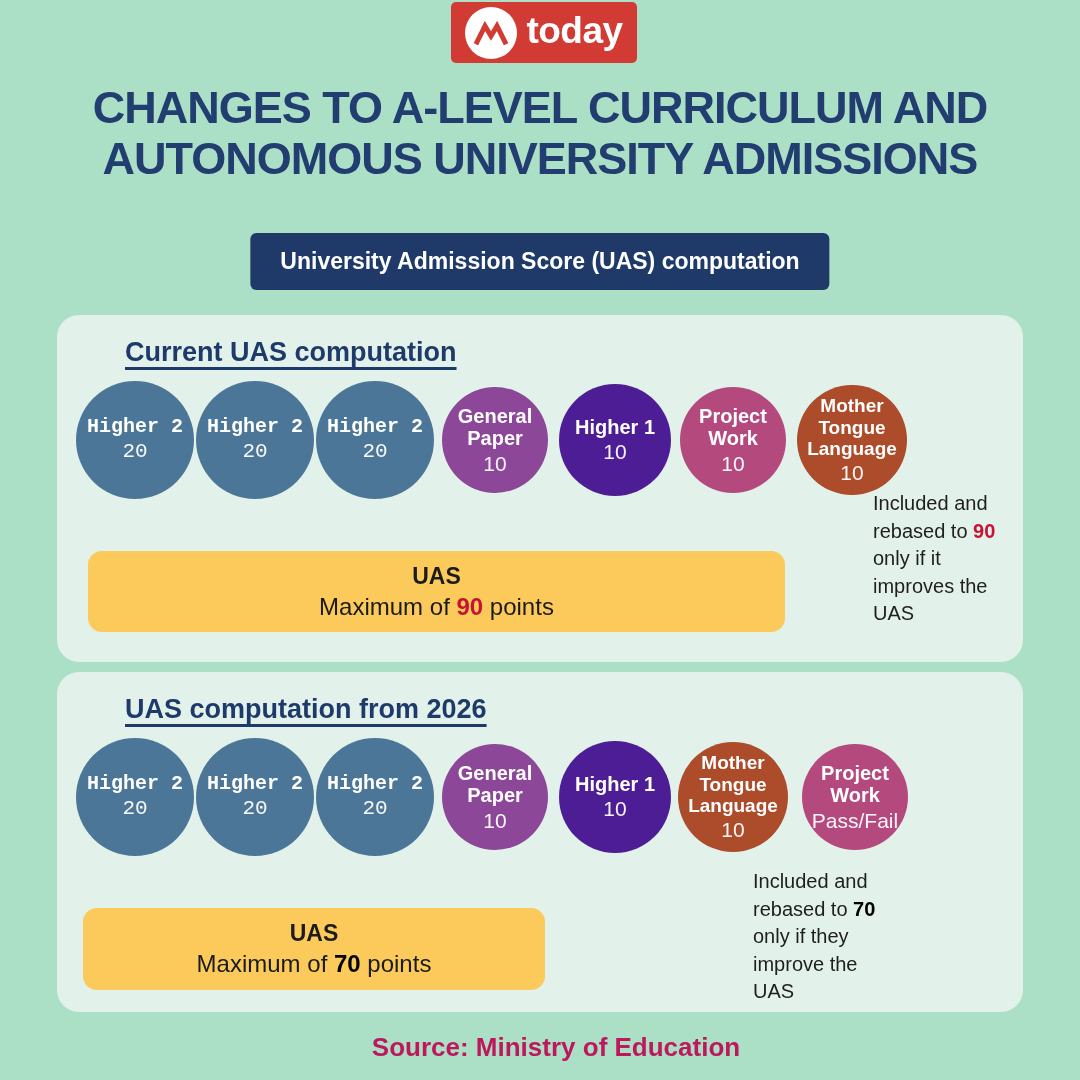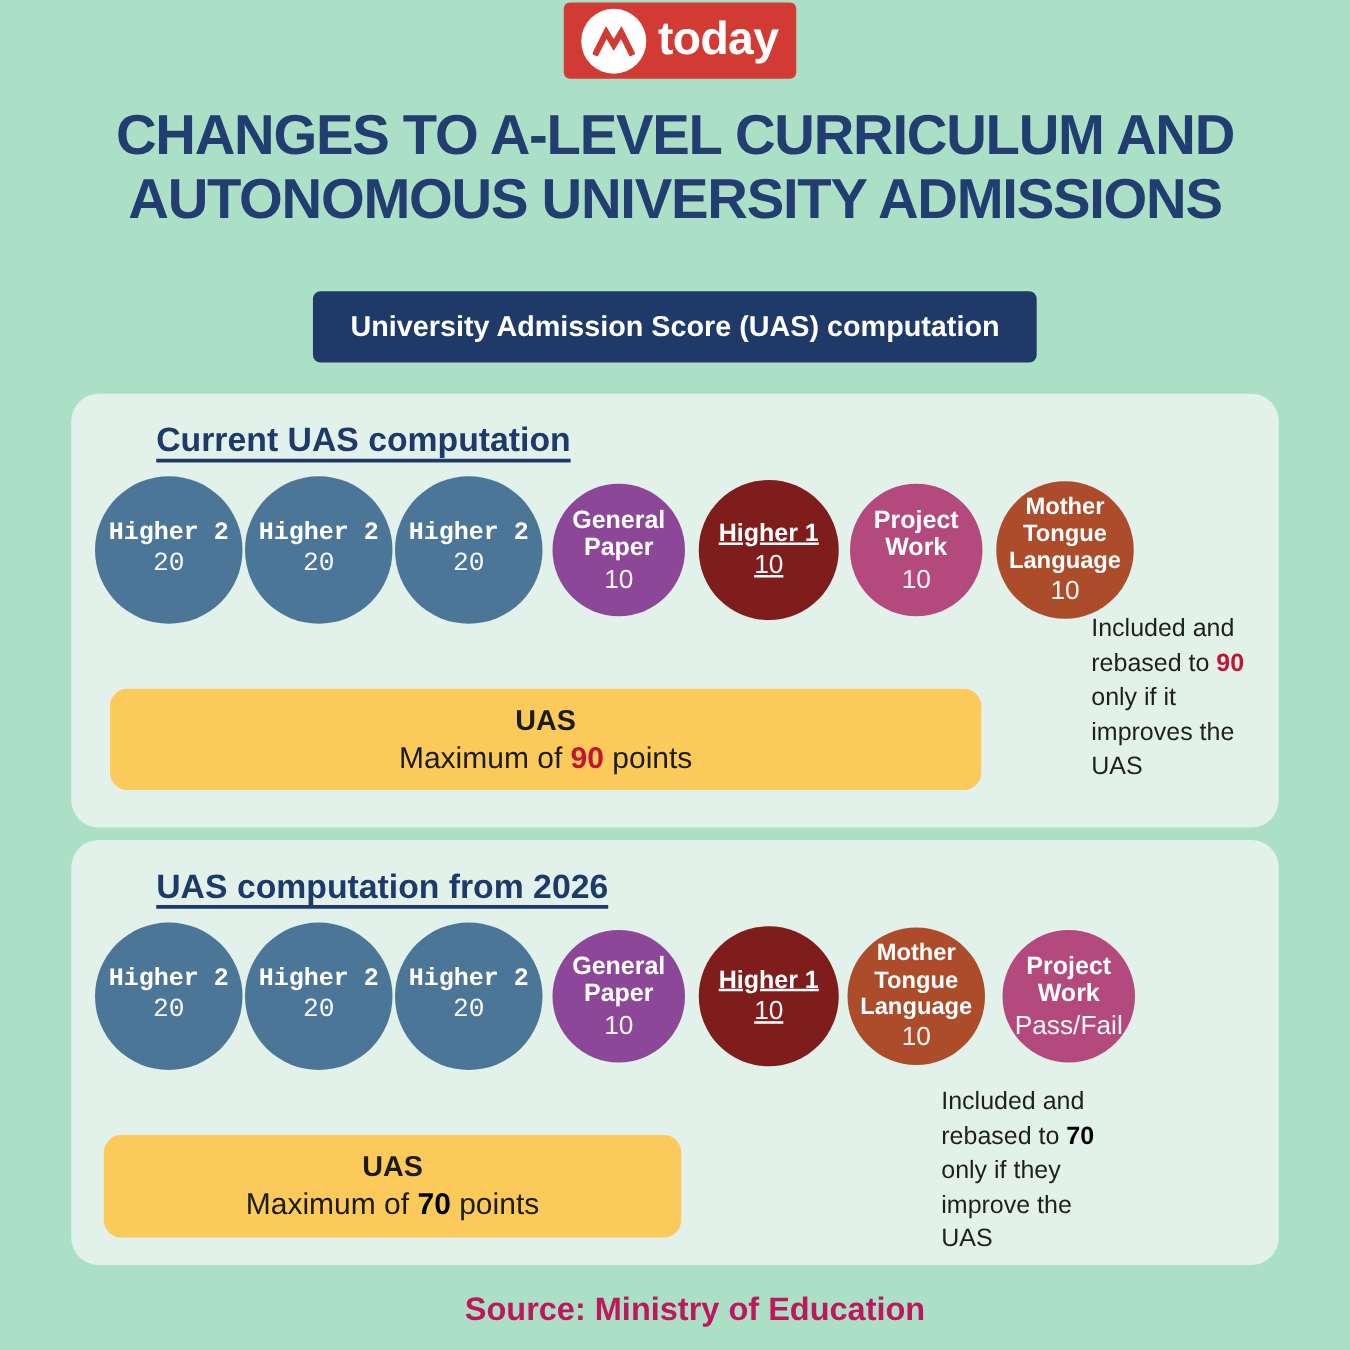--- a/index.html
+++ b/index.html
@@ -48,21 +48,21 @@
   .circle{
     position:absolute;border-radius:50%;
     display:flex;flex-direction:column;align-items:center;justify-content:center;
     text-align:center;color:#ffffff;line-height:1.12;padding:0 6px;box-sizing:border-box;
   }
   .circle .c-label{font-weight:700;font-size:20px;}
   .circle .c-value{font-weight:400;font-size:21px;color:rgba(255,255,255,.95);margin-top:2px;}
   .circle.small .c-label{font-size:19px;}
   .c-slate{background:#4c7697;font-family:Liberation Mono, monospace;}
   .c-purple{background:#8c4798;}
-  .c-blue{background:#7f1d1d;text-decoration:underline;}
+  .c-blue{background:#4c1d95;}
   .c-magenta{background:#b4497e;}
   .c-rust{background:#ac4c2b;}
   
   .uas-box{
     position:absolute;background:#fbca5b;border-radius:14px;
     display:flex;flex-direction:column;align-items:center;justify-content:center;
     color:#1b1b19;text-align:center;
   }
   .uas-box .bx-title{font-size:23px;font-weight:700;}
   .uas-box .bx-line{font-size:24px;font-weight:400;margin-top:3px;}

